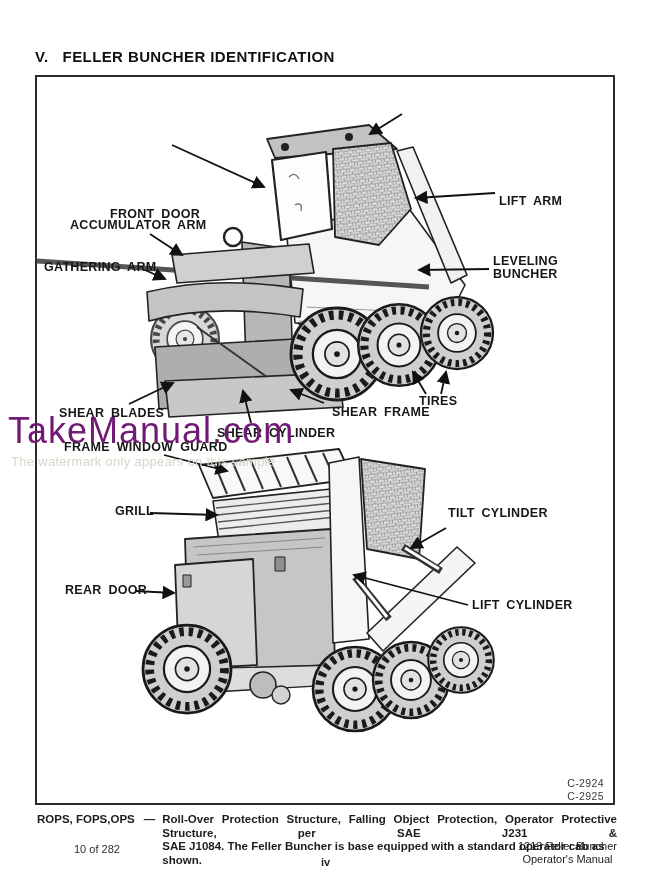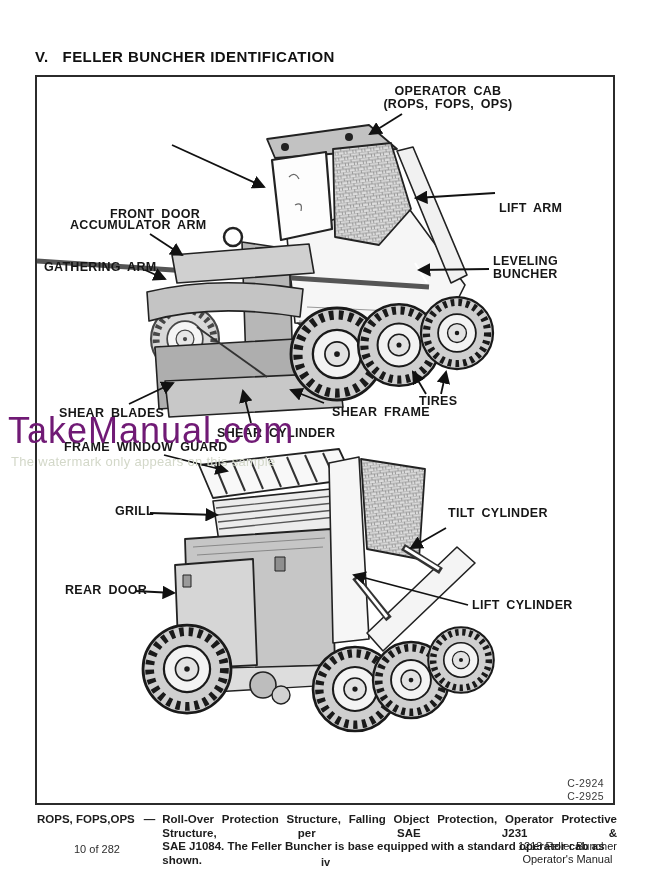--- a/index.html
+++ b/index.html
@@ -164,26 +164,22 @@
         <line x1="389" y1="317" x2="376" y2="295" marker-end="url(#ah)"></line>
         <line x1="404" y1="317" x2="409" y2="295" marker-end="url(#ah)"></line>
         <line x1="127" y1="378" x2="190" y2="394" marker-end="url(#ah)"></line>
         <line x1="113" y1="436" x2="180" y2="438" marker-end="url(#ah)"></line>
         <line x1="409" y1="451" x2="374" y2="471" marker-end="url(#ah)"></line>
         <line x1="98" y1="514" x2="137" y2="516" marker-end="url(#ah)"></line>
         <line x1="431" y1="528" x2="317" y2="498" marker-end="url(#ah)"></line>
       </g>
     </svg>
 
-    <div class="callout center" style="left:330px;top:8px;width:162px;">
-      <div>OPERATOR CAB</div>
-      <div>(ROPS, FOPS, OPS)</div>
-    </div>
     <div class="callout" style="left:57px;top:131px;padding-left:16px;">FRONT DOOR</div>
-    <div class="callout" style="left:462px;top:125px;">LIFT ARM</div>
+    <div class="callout" style="left:462px;top:118px;">LIFT ARM</div>
     <div class="callout" style="left:33px;top:142px;">ACCUMULATOR ARM</div>
     <div class="callout" style="left:7px;top:184px;text-align:center;">GATHERING ARM</div>
     <div class="callout two-line" style="left:456px;top:178px;width:80px;">
       <div>LEVELING</div>
       <div>BUNCHER</div>
     </div>
     <div class="callout" style="left:22px;top:330px;">SHEAR BLADES</div>
     <div class="callout" style="left:180px;top:350px;">SHEAR CYLINDER</div>
     <div class="callout" style="left:295px;top:329px;">SHEAR FRAME</div>
     <div class="callout" style="left:382px;top:318px;">TIRES</div>

